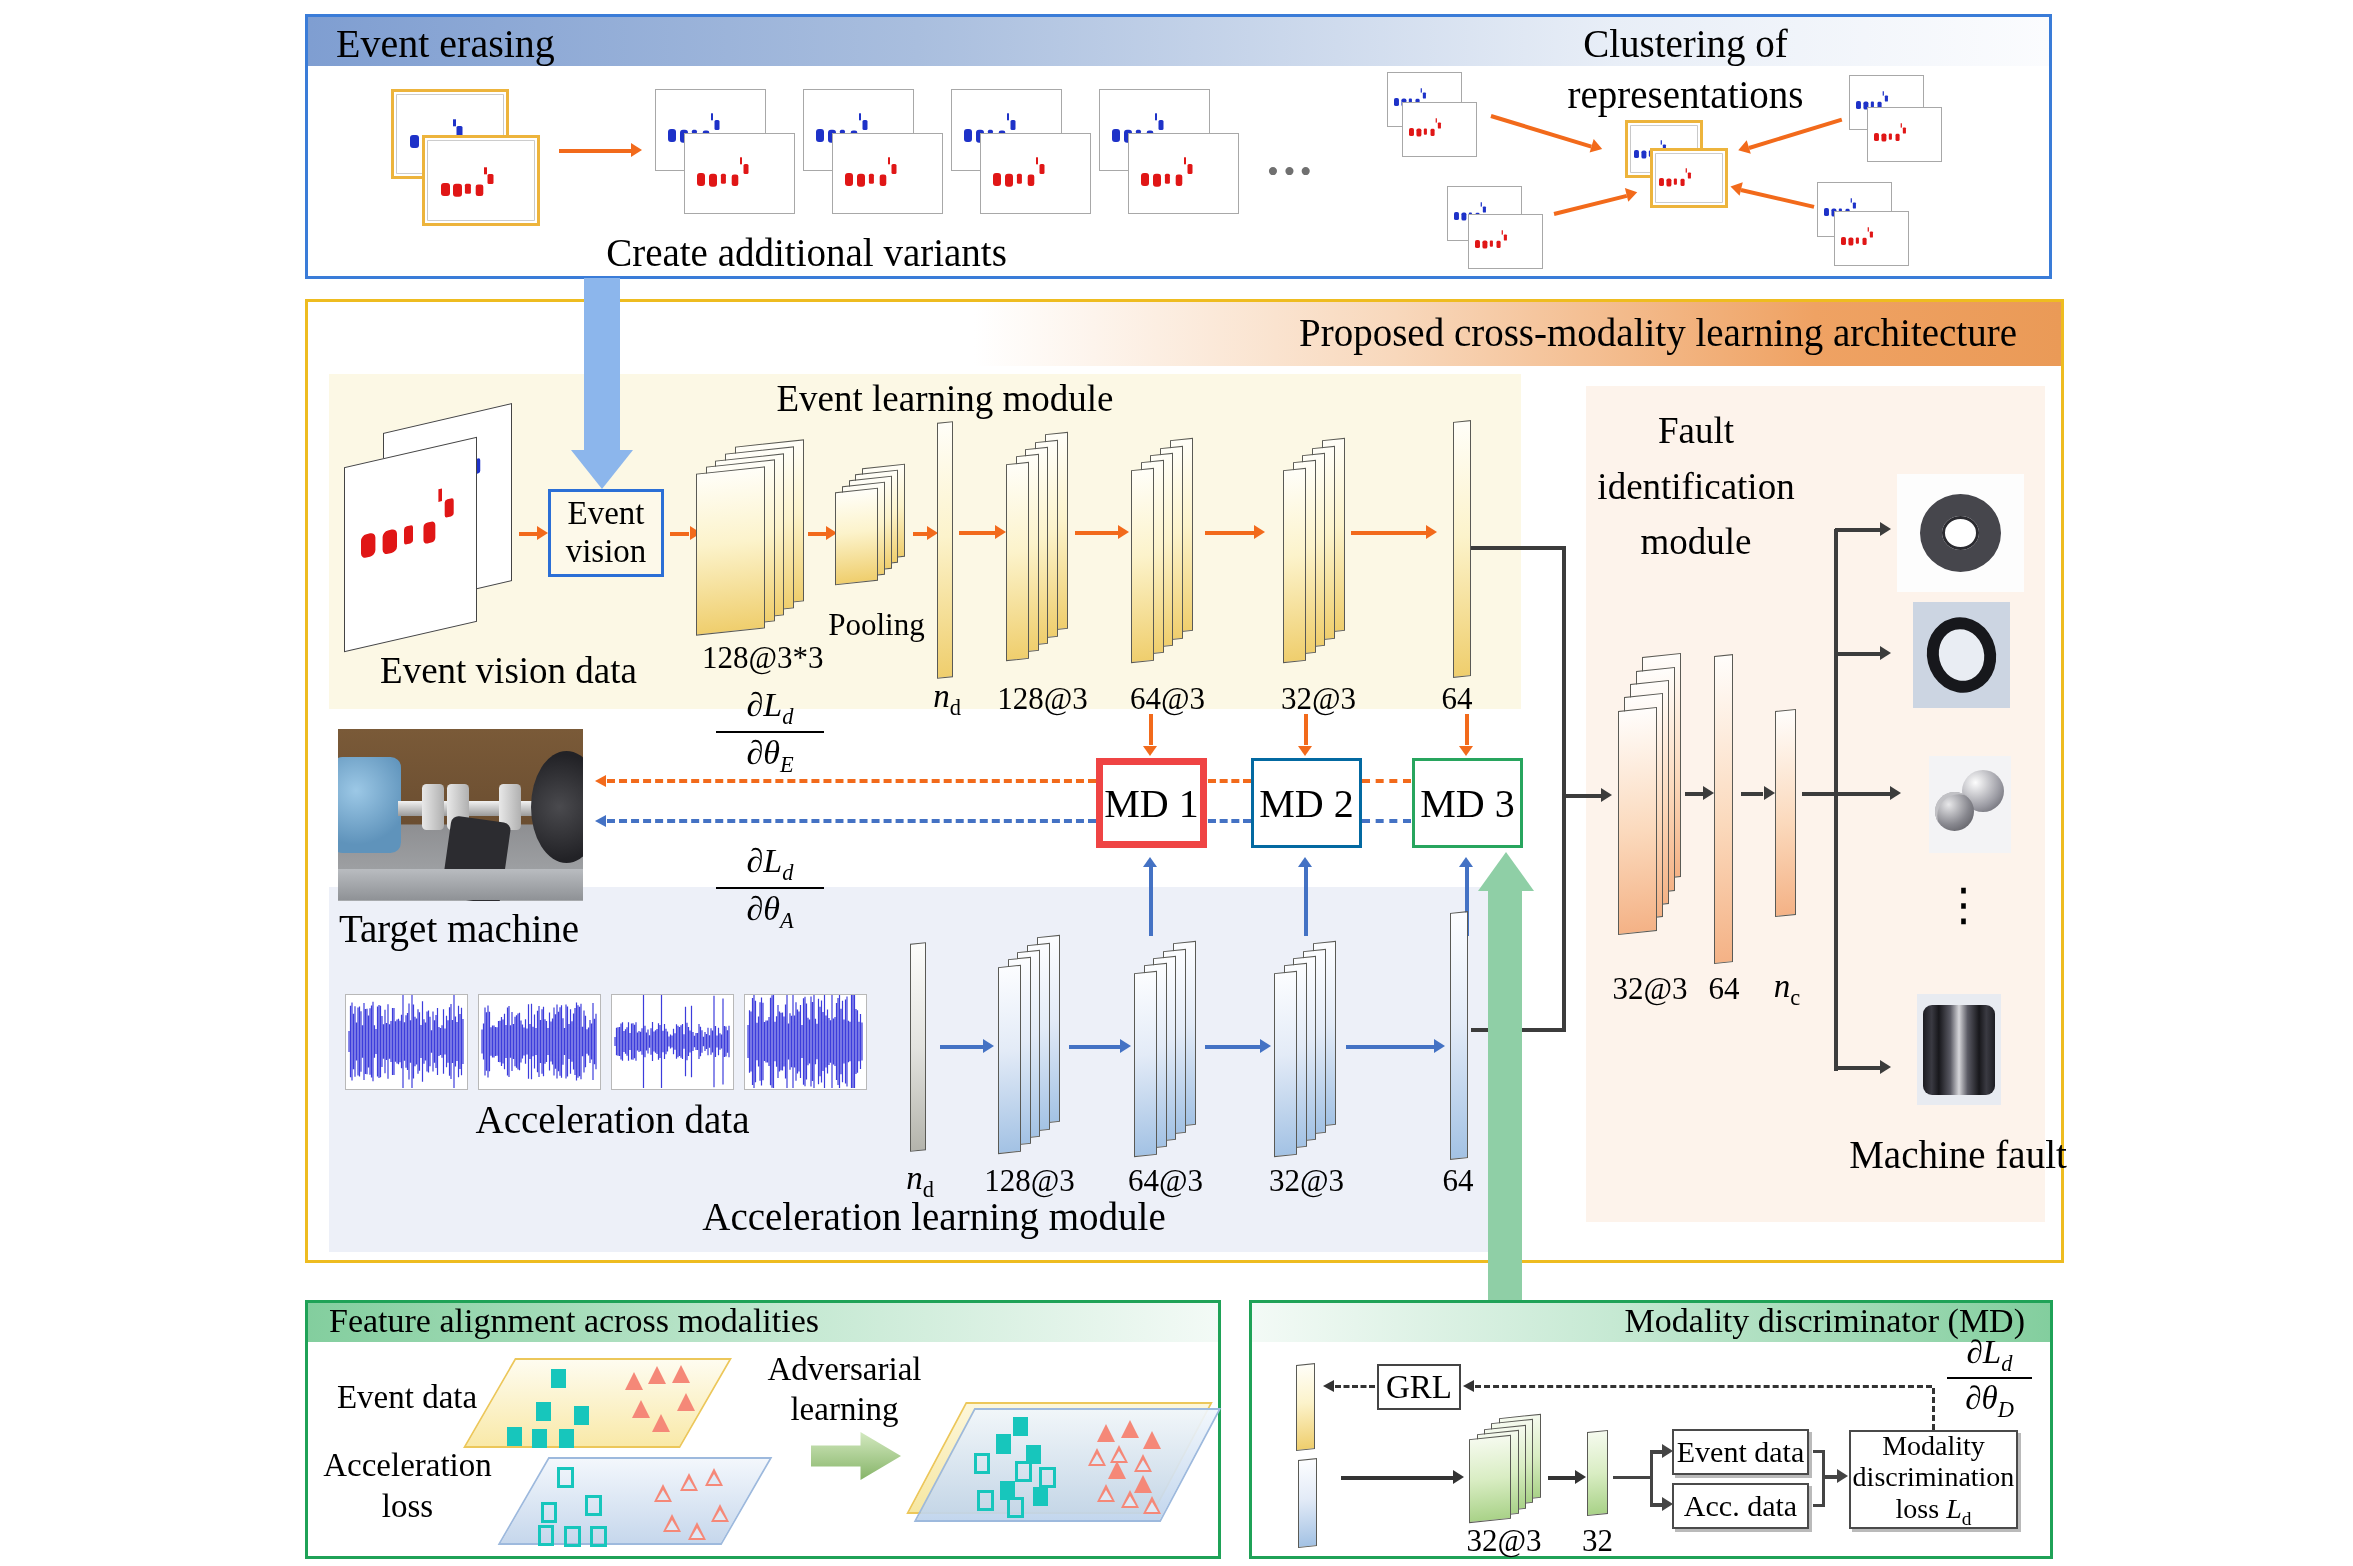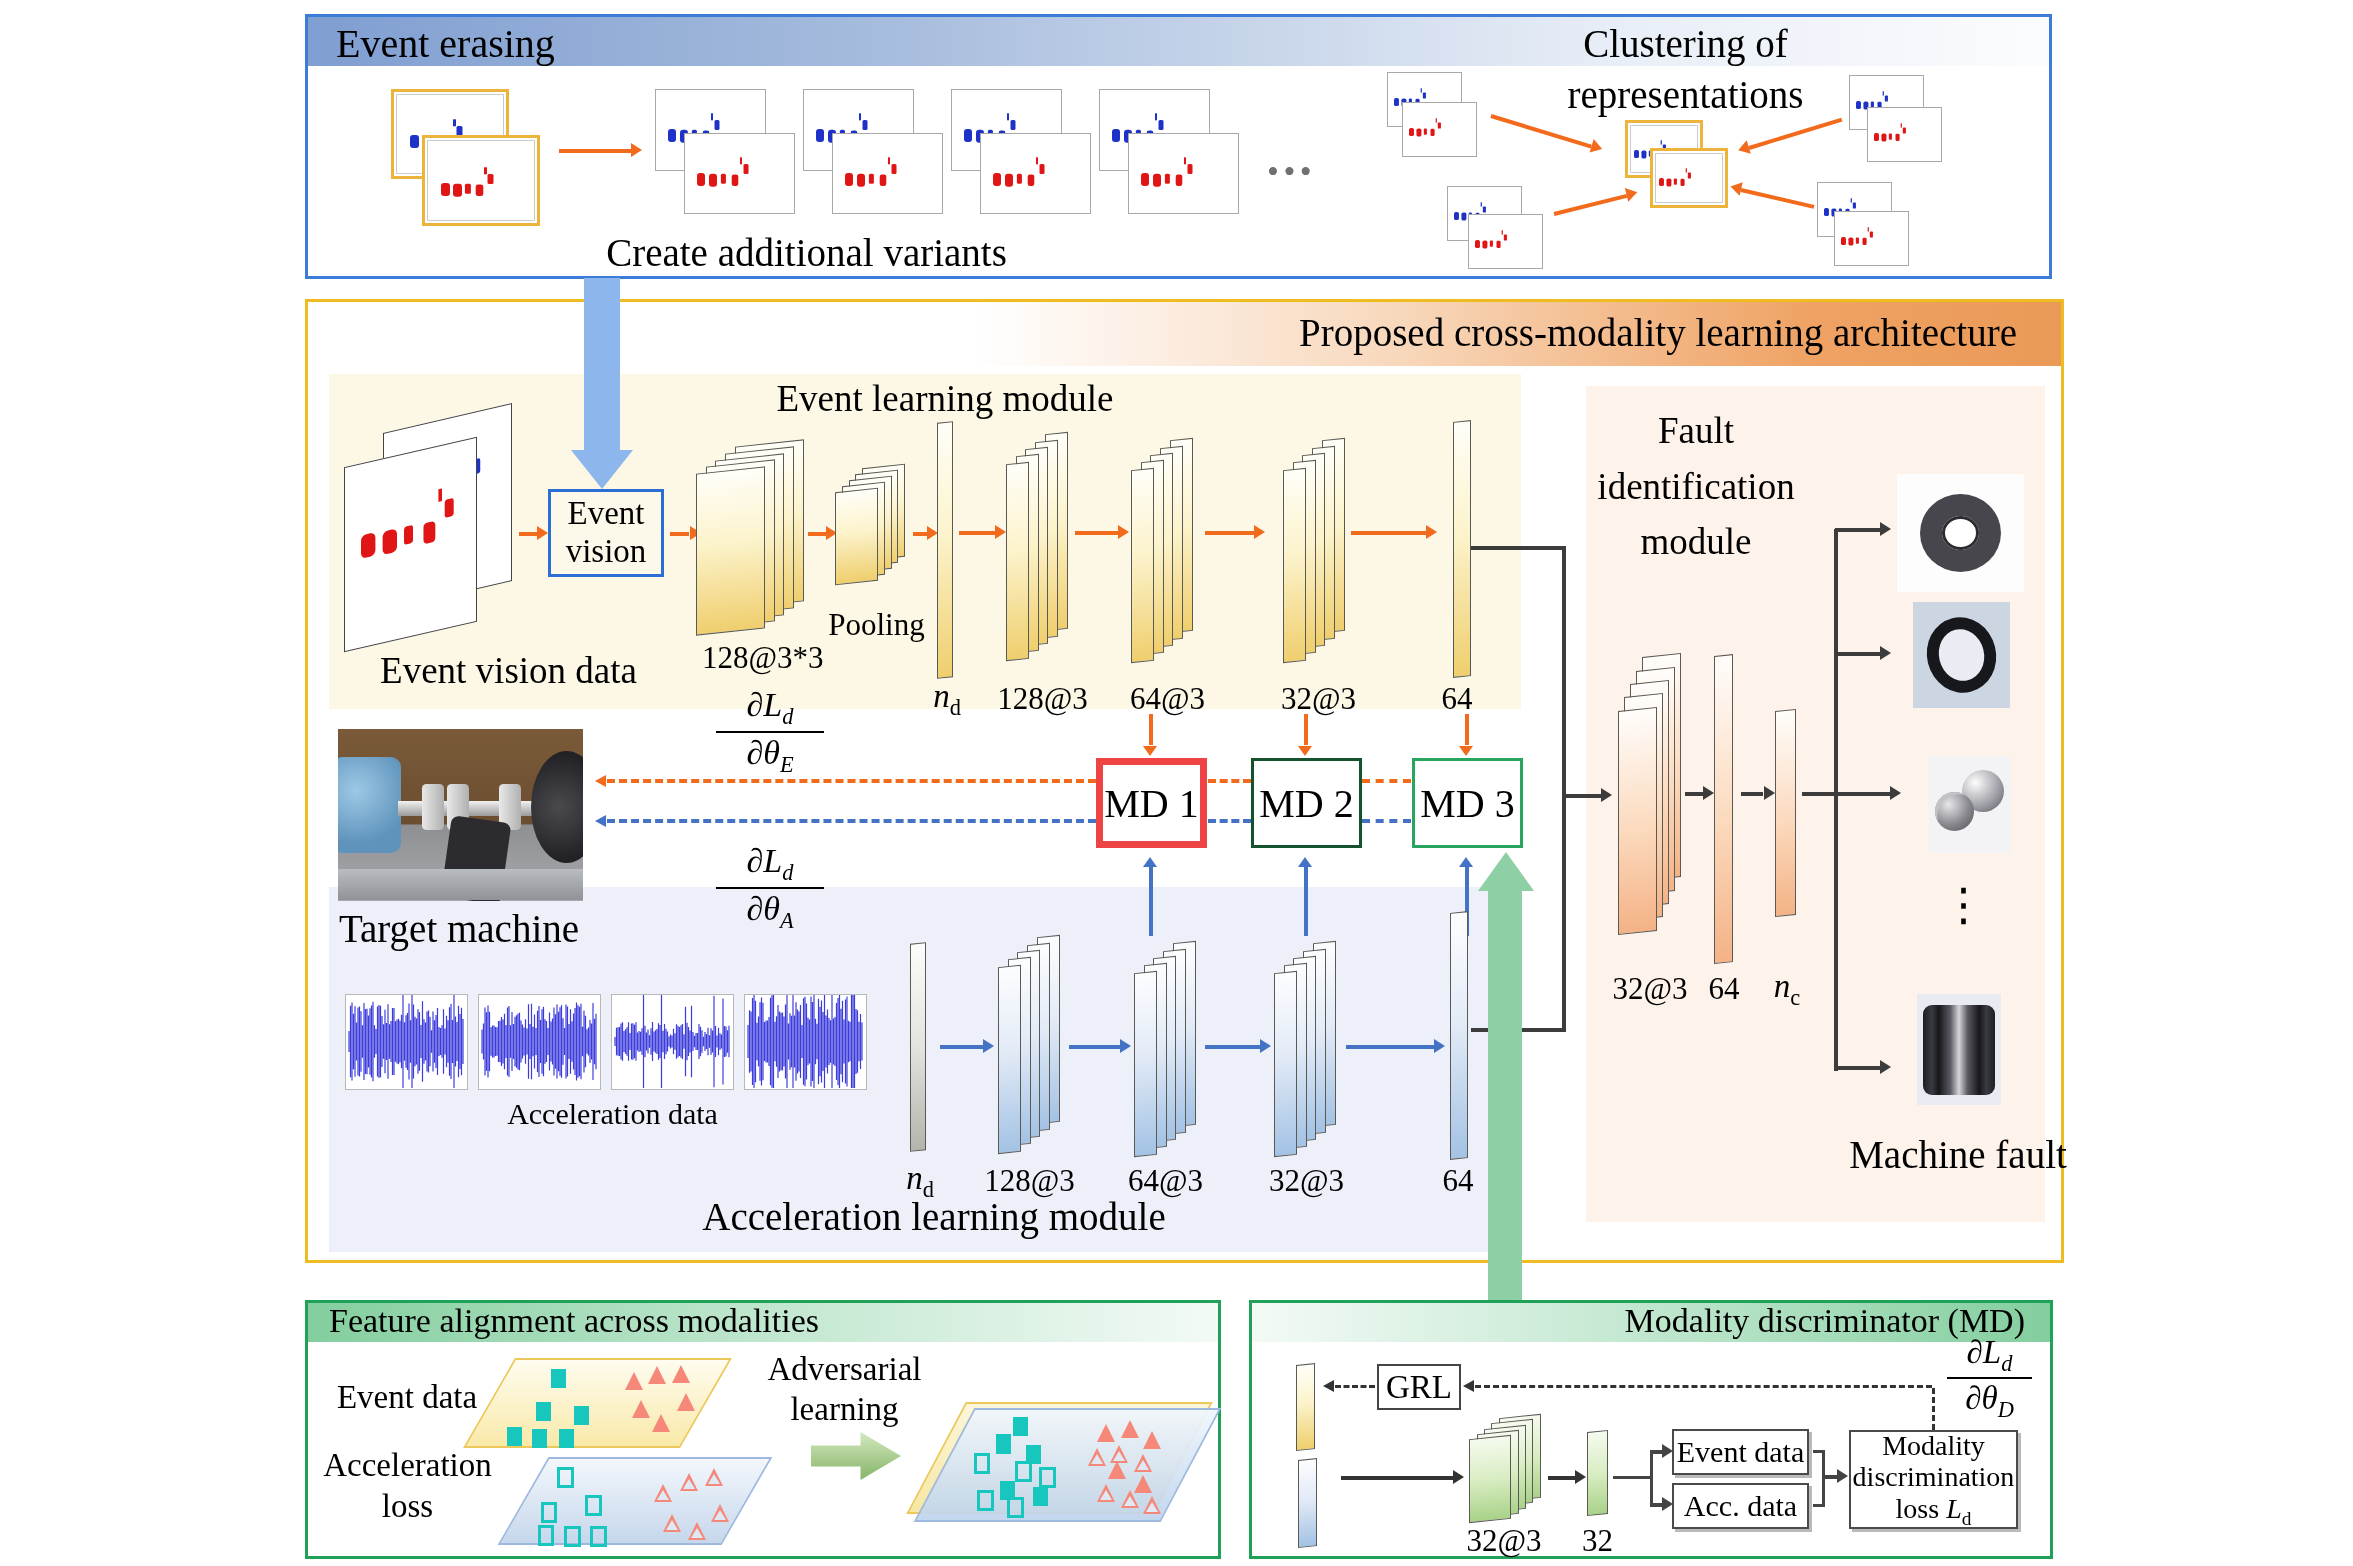--- a/index.html
+++ b/index.html
@@ -227,21 +227,21 @@
   <div class="lbl ctr" style="left:1119px;top:681px;width:97px;font-size:31px">64@3</div>
   <div class="lbl ctr" style="left:1270px;top:681px;width:97px;font-size:31px">32@3</div>
   <div class="lbl ctr" style="left:1431px;top:681px;width:52px;font-size:31px">64</div>
 
   <div class="ln" style="left:1471px;top:546px;width:95px;height:3.7px"></div>
   <div class="ln" style="left:1562px;top:546px;width:3.7px;height:486px"></div>
   <div class="ln" style="left:1471px;top:1028px;width:95px;height:3.7px"></div>
   <div class="ah" style="--c:#3c3c3c;left:1565px;top:794px;width:36px"></div>
 
   <div class="abs boxtxt" style="left:1096px;top:758px;width:111px;height:90px;border:7px solid #ef4444;background:#fff;font-size:40px;z-index:6">MD 1</div>
-  <div class="abs boxtxt" style="left:1251px;top:758px;width:111px;height:90px;border:3px solid #14532d;background:#fff;font-size:40px;z-index:6">MD 2</div>
+  <div class="abs boxtxt" style="left:1251px;top:758px;width:111px;height:90px;border:3px solid #0369a1;background:#fff;font-size:40px;z-index:6">MD 2</div>
   <div class="abs boxtxt" style="left:1412px;top:758px;width:111px;height:90px;border:3px solid #28a55e;background:#fff;font-size:40px;z-index:6">MD 3</div>
 
   <div class="av" style="--c:#f26a1b;left:1149px;top:714px;height:31px"></div>
   <div class="av" style="--c:#f26a1b;left:1304px;top:714px;height:31px"></div>
   <div class="av" style="--c:#f26a1b;left:1465px;top:714px;height:31px"></div>
   <div class="av up" style="--c:#4472c4;left:1149px;top:867px;height:69px"></div>
   <div class="av up" style="--c:#4472c4;left:1304px;top:867px;height:69px"></div>
   <div class="av up" style="--c:#4472c4;left:1465px;top:867px;height:69px"></div>
 
   <div class="dh left" style="--c:#f26a1b;left:607px;top:779px;width:489px"></div>
@@ -279,21 +279,21 @@
       </svg></div>
   <div class="wavebox" style="left:478px;top:994px;width:123px;height:96px"><svg width="120" height="93" viewBox="0 0 160 124">
         <path d="M4 45.99402086902131L4 78.00597913097869M6 38.04020698556686L6 85.95979301443313M8 16.523783276101476L8 107.47621672389852M10 23.016430771451645L10 100.98356922854836M12 14.066959990219658L12 109.93304000978034M14 22.180293266745423L14 101.81970673325458M16 43.12690135423415L16 80.87309864576585M18 40.54960295956098L18 83.45039704043901M20 40.81538206190587L20 83.18461793809414M22 42.82767875903644L22 81.17232124096356M24 42.97078308880831L24 81.0292169111917M26 34.73361443389841L26 89.26638556610159M28 34.19187984903896L28 89.80812015096103M30 29.27953974543118L30 94.72046025456882M32 32.77934555000595L32 91.22065444999404M34 24.95920334242247L34 99.04079665757753M36 39.95050938425143L36 84.04949061574857M38 16.815684724047635L38 107.18431527595237M40 14.688388958893896L40 109.3116110411061M42 40.41965350714496L42 83.58034649285504M44 22.815635235428644L44 101.18436476457136M46 38.519882523696815L46 85.48011747630318M48 29.026380701468504L48 94.9736192985315M50 26.937933034700308L50 97.06206696529969M52 24.520279721599202L52 99.4797202784008M54 23.664721317433155L54 100.33527868256684M56 33.95860761867771L56 90.04139238132228M58 39.3430929758321L58 84.65690702416791M60 43.26764334890416L60 80.73235665109584M62 32.23546325426337L62 91.76453674573662M64 44.50258740526745L64 79.49741259473255M66 12.193261593670236L66 111.80673840632977M68 38.76185962500137L68 85.23814037499864M70 11.739917893772905L70 112.26008210622709M72 42.48720926069059L72 81.51279073930941M74 25.89255800931368L74 98.10744199068631M76 43.98178380447523L76 80.01821619552477M78 21.152539970889933L78 102.84746002911007M80 14.501094194362452L80 109.49890580563755M82 33.23034542390627L82 90.76965457609373M84 19.026671211713307L84 104.9733287882867M86 15.791850386090509L86 108.20814961390948M88 32.4812635828188L88 91.5187364171812M90 34.66391146307062L90 89.33608853692938M92 43.85971217037165L92 80.14028782962835M94 23.48217873903093L94 100.51782126096907M96 35.490661524930346L96 88.50933847506965M98 31.345156553827763L98 92.65484344617224M100 16.566022716726188L100 107.4339772832738M102 25.60982246119986L102 98.39017753880015M104 12.72643536363097L104 111.27356463636903M106 22.365511437116893L106 101.6344885628831M108 16.19081161086951L108 107.8091883891305M110 13.70724588898348L110 110.29275411101652M112 31.1110641542408L112 92.88893584575919M114 44.07007943655833L114 79.92992056344167M116 12.733711292377535L116 111.26628870762246M118 15.407577728576761L118 108.59242227142323M120 38.743476031694314L120 85.25652396830569M122 19.08750996696181L122 104.91249003303818M124 34.99997531669213L124 89.00002468330787M126 24.684968251122612L126 99.31503174887739M128 17.36103606939364L128 106.63896393060637M130 10.11426480678574L130 113.88573519321426M132 13.769367381822953L132 110.23063261817705M134 15.63548178767575L134 108.36451821232424M136 11.61660470888792L136 112.38339529111208M138 42.3004114461599L138 81.6995885538401M140 20.652716263501304L140 103.3472837364987M142 27.55336940640275L142 96.44663059359725M144 45.831482616174725L144 78.16851738382528M146 43.32378293262971L146 80.67621706737029M148 33.49649628321477L148 90.50350371678523M150 38.014482019475885L150 85.98551798052412M152 10.665117567714823L152 113.33488243228518M154 31.555914227643942L154 92.44408577235606M156 24.934818711567118L156 99.06518128843288" stroke="#1b1bd6" stroke-width="1.6" opacity="0.85"></path>
       </svg></div>
   <div class="wavebox" style="left:611px;top:994px;width:123px;height:96px"><svg width="120" height="93" viewBox="0 0 160 124">
         <path d="M4 55.99505485407778L4 68.00494514592222M6 43.70242683016808L6 80.29757316983192M8 43.049745566700466L8 80.95025443329953M10 42.7053186831555L10 81.2946813168445M12 38.160643600933554L12 85.83935639906645M14 36.29949067174434L14 87.70050932825566M16 47.90946728545682L16 76.09053271454317M18 45.77786710941133L18 78.22213289058867M20 43.14054155495974L20 80.85945844504026M22 36.233418522511336L22 87.76658147748867M24 50.6374897726986L24 73.3625102273014M26 38.11050817841222L26 85.88949182158778M28 37.66245701800215L28 86.33754298199784M30 39.76315474685428L30 84.23684525314572M32 36.4941955676741L32 87.5058044323259M34 50.02640877944716L34 73.97359122055285M36 48.139519039606455L36 75.86048096039355M38 49.00545353116722L38 74.99454646883278M40 44.388893123897205L40 79.6111068761028M42 -1.9378813355871856L42 125.93788133558718M44 40.90290441778624L44 83.09709558221377M46 50.11596353823131L46 73.88403646176869M48 45.9737779283774L48 78.0262220716226M50 53.791029940261986L50 70.20897005973802M52 44.319312365874325L52 79.68068763412568M54 36.104500148494026L54 87.89549985150597M56 48.588870158693226L56 75.41112984130677M58 46.89108272962788L58 77.10891727037212M60 45.363386803010194L60 78.6366131969898M62 37.692797896309195L62 86.3072021036908M64 39.93707039949348L64 84.06292960050652M66 -8.626601715398294L66 132.6266017153983M68 47.66459374672947L68 76.33540625327053M70 38.80897006523282L70 85.19102993476719M72 45.084070534018835L72 78.91592946598116M74 48.61651292099455L74 75.38348707900545M76 55.44946914885634L76 68.55053085114366M78 52.805416250976464L78 71.19458374902354M80 54.01006012503526L80 69.98993987496473M82 45.119803257807995L82 78.880196742192M84 51.015816108796656L84 72.98418389120334M86 39.10480446699299L86 84.89519553300701M88 40.91000196193811L88 83.08999803806189M90 42.80126570481866L90 81.19873429518134M92 40.23338091198047L92 83.76661908801952M94 38.73663735144615L94 85.26336264855385M96 52.45088136030868L96 71.54911863969133M98 15.576038250036554L98 108.42396174996344M100 36.83761431315803L100 87.16238568684197M102 42.7199861755222L102 81.2800138244778M104 47.25025501998619L104 76.74974498001382M106 14.477569475526721L106 109.52243052447328M108 49.40012824786833L108 74.59987175213168M110 54.40382509790539L110 69.5961749020946M112 50.64014156471944L112 73.35985843528056M114 50.69799661761988L114 73.30200338238012M116 38.569792206664474L116 85.43020779333553M118 42.3129781681639L118 81.68702183183609M120 46.90223522433184L120 77.09776477566817M122 55.51388351596607L122 68.48611648403393M124 49.45649599724286L124 74.54350400275715M126 52.034354351476935L126 71.96564564852306M128 43.62880009022951L128 80.3711999097705M130 53.74363155371678L130 70.25636844628322M132 44.309907358284065L132 79.69009264171594M134 47.22590420359089L134 76.77409579640911M136 0.9653164087633286L136 123.03468359123667M138 41.23614895773872L138 82.76385104226128M140 53.93015180990572L140 70.06984819009428M142 43.78837222968618L142 80.21162777031381M144 50.969395312932036L144 73.03060468706796M146 52.817833332725726L146 71.18216666727427M148 4.827583349229577L148 119.17241665077043M150 41.43481246821341L150 82.56518753178659M152 41.99920904543214L152 82.00079095456786M154 47.11311793844827L154 76.88688206155173M156 40.96598841853719L156 83.0340115814628" stroke="#1b1bd6" stroke-width="1.6" opacity="0.85"></path>
       </svg></div>
   <div class="wavebox" style="left:744px;top:994px;width:123px;height:96px"><svg width="120" height="93" viewBox="0 0 160 124">
         <path d="M4 39.98035428392717L4 84.01964571607283M6 20.417822952576827L6 103.58217704742317M8 22.006716478619126L8 101.99328352138087M10 3.911129677626832L10 120.08887032237317M12 -5.7799886035639645L12 129.77998860356396M14 7.735249305020666L14 116.26475069497934M16 37.13124730676937L16 86.86875269323063M18 28.66298115284321L18 95.3370188471568M20 9.82196963197643L20 114.17803036802357M22 3.290944493976859L22 120.70905550602313M24 10.33257300608446L24 113.66742699391554M26 35.839018854237636L26 88.16098114576236M28 34.05903378969945L28 89.94096621030056M30 34.0408965852302L30 89.9591034147698M32 29.417849664305265L32 94.58215033569473M34 3.7230966965309804L34 120.27690330346903M36 0.4088165482547197L36 123.59118345174528M38 -6.40841100290811L38 130.4084110029081M40 35.690420864937096L40 88.3095791350629M42 28.23600438061915L42 95.76399561938085M44 13.310439087129403L44 110.6895609128706M46 21.993899720718105L46 102.0061002792819M48 23.6581080191108L48 100.3418919808892M50 23.367494256872448L50 100.63250574312755M52 28.56663337096881L52 95.43336662903118M54 12.612655757280372L54 111.38734424271962M56 -20.489719593659842L56 144.48971959365986M58 37.841591206305466L58 86.15840879369453M60 24.450828146399388L60 99.54917185360061M62 27.630807835436798L62 96.3691921645632M64 -4.348641382692676L64 128.34864138269268M66 27.49214523634508L66 96.50785476365492M68 9.646110196433078L68 114.35388980356691M70 19.43115879382526L70 104.56884120617474M72 21.886544713697646L72 102.11345528630235M74 13.361262030602091L74 110.63873796939791M76 39.9401467861329L76 84.0598532138671M78 4.358345618638367L78 119.64165438136163M80 2.2178809243337625L80 121.78211907566623M82 11.185420678549178L82 112.81457932145082M84 30.230491124200864L84 93.76950887579913M86 32.7446512685831L86 91.2553487314169M88 2.152723200690339L88 121.84727679930967M90 9.32428052151775L90 114.67571947848225M92 0.1104828455068585L92 123.88951715449315M94 31.727158713958765L94 92.27284128604123M96 38.32645929619971L96 85.67354070380028M98 4.991228676862654L98 119.00877132313735M100 15.574074640671753L100 108.42592535932825M102 7.362696415913618L102 116.63730358408638M104 22.672573337644607L104 101.32742666235539M106 -18.484265059923885L106 142.48426505992387M108 27.484095292856964L108 96.51590470714304M110 19.32380792094572L110 104.67619207905429M112 30.50778222107691L112 93.49221777892309M114 33.65883243440596L114 90.34116756559405M116 -2.2023466928872892L116 126.20234669288729M118 31.482041108180788L118 92.5179588918192M120 29.29999267556704L120 94.70000732443296M122 10.716104177160233L122 113.28389582283977M124 3.8570617548455743L124 120.14293824515443M126 -3.749390032025701L126 127.7493900320257M128 18.18626137086482L128 105.81373862913517M130 7.51829865086745L130 116.48170134913255M132 32.67077854027542L132 91.32922145972458M134 5.945154445220318L134 118.05484555477969M136 1.92208650518306L136 122.07791349481694M138 34.41563760881109L138 89.5843623911889M140 35.573210580075724L140 88.42678941992428M142 -0.8960719503909687L142 124.89607195039096M144 0.017728596002669406L144 123.98227140399733M146 -1.6504275070738217L146 125.65042750707383M148 18.63134493056282L148 105.36865506943718M150 20.333298063992196L150 103.6667019360078M152 35.61395772249156L152 88.38604227750844M154 25.398003890830097L154 98.6019961091699M156 36.50011862372054L156 87.49988137627946" stroke="#1b1bd6" stroke-width="1.6" opacity="0.85"></path>
       </svg></div>
-  <div class="lbl ctr" style="left:418px;top:1097px;width:389px;font-size:30px">Acceleration data</div>
+  <div class="lbl ctr" style="left:418px;top:1097px;width:389px;font-size:39px">Acceleration data</div>
 
   <div class="sheet g-gray" style="left:910px;top:943px;width:16.4px;height:208px"></div>
   <div class="stack" style="left:998px;top:936px">
       <div class="sheet g-blue" style="left: 39px; top: 0px; width: 23px; height: 187px;"></div>
       <div class="sheet g-blue" style="left: 29px; top: 7.5px; width: 23px; height: 187px;"></div>
       <div class="sheet g-blue" style="left: 19.4px; top: 15px; width: 23px; height: 187px;"></div>
       <div class="sheet g-blue" style="left: 9.7px; top: 22.4px; width: 23px; height: 187px;"></div>
       <div class="sheet g-blue" style="left: 0px; top: 30px; width: 23px; height: 187px;"></div>
     </div>
   <div class="stack" style="left:1134px;top:942px">

